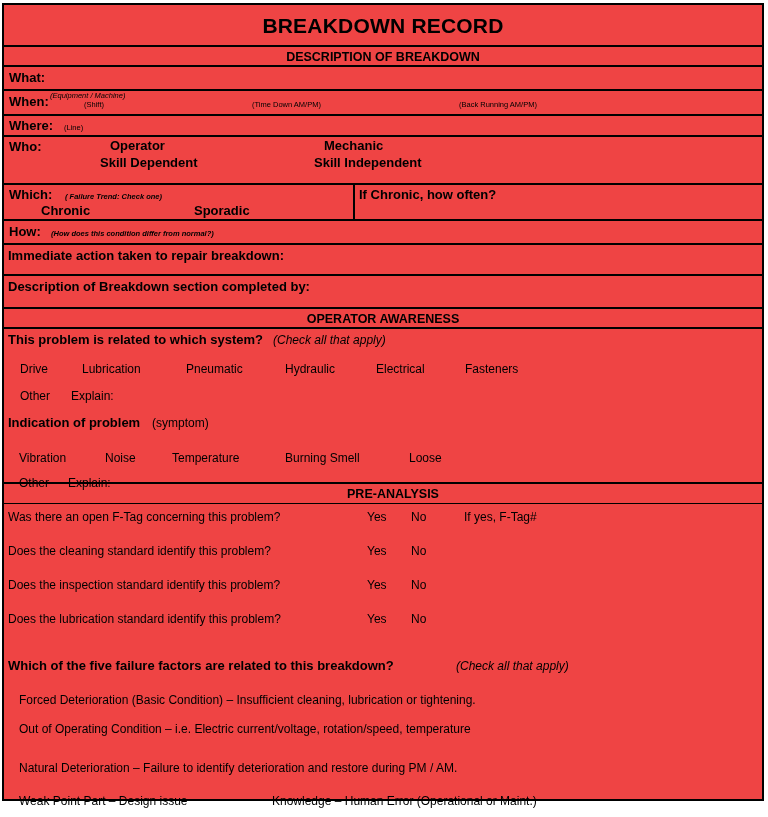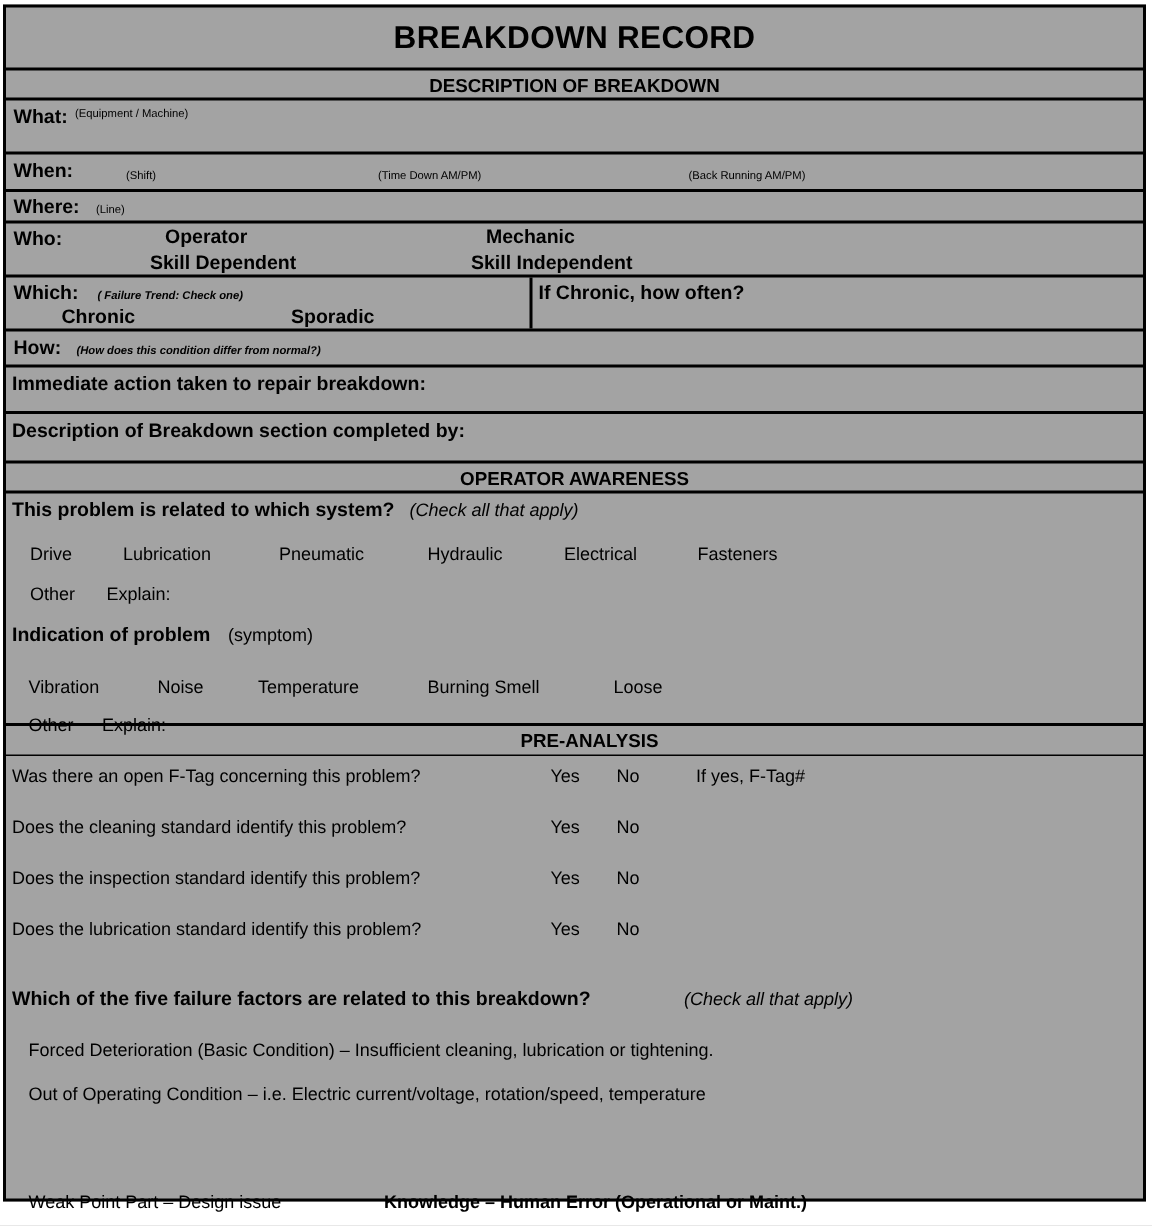--- a/index.html
+++ b/index.html
@@ -10,21 +10,21 @@
     overflow:hidden;
     color:#000;
     -webkit-font-smoothing:none;
   }
   .form{
     position:absolute;
     left:2px; top:3px;
     width:762px;
     border:2px solid #000;
     box-sizing:border-box;
-    background:#a3a3a3;
+    background:#ef4444;
   }
   .row{ position:relative; box-sizing:border-box; border-bottom:2px solid #000; }
   .row.thin{ border-bottom:1px solid #000;padding-left:20px; }
   .row.last{ border-bottom:none; }
 
   .title-row{ height:42px; }
   .title{
     text-align:center;
     font-weight:bold;
     font-size:21px;
@@ -92,38 +92,38 @@
 <body>
 
 <div class="form">
 
   <div class="row title-row">
     <div class="title">BREAKDOWN RECORD</div>
   </div>
 
   <div class="row sect">DESCRIPTION OF BREAKDOWN</div>
 
-  <div class="row" style="height:36px;">
+  <div class="row" style="height:24px;">
     <span class="lbl" style="left:5px; top:3px;">What:</span>
-    <span class="hint-plain" style="left:46px; top:4px;">(Equipment / Machine)</span>
+    <span class="hint-plain" style="left:46px; top:24px;font-style:italic;">(Equipment / Machine)</span>
   </div>
 
   <div class="row" style="height:25px;">
     <span class="lbl" style="left:5px; top:3px;">When:</span>
     <span class="hint-plain" style="left:80px; top:9px;">(Shift)</span>
     <span class="hint-plain" style="left:228px; top:9px;padding-left:20px;">(Time Down   AM/PM)</span>
     <span class="hint-plain" style="left:455px; top:9px;">(Back Running  AM/PM)</span>
   </div>
 
   <div class="row" style="height:21px;">
     <span class="lbl" style="left:5px; top:2px;">Where:</span>
     <span class="hint-plain" style="left:60px; top:7px;">(Line)</span>
   </div>
 
-  <div class="row" style="height:36px;text-decoration:underline;">
+  <div class="row" style="height:48px;text-decoration:underline;">
     <span class="lbl" style="left:5px; top:2px;">Who:</span>
     <span class="optb" style="left:106px; top:1px;">Operator</span>
     <span class="optb" style="left:96px; top:18px;">Skill Dependent</span>
     <span class="optb" style="left:320px; top:1px;">Mechanic</span>
     <span class="optb" style="left:310px; top:18px;">Skill Independent</span>
   </div>
 
   <div class="row" style="height:36px;">
     <span class="lbl" style="left:5px; top:2px;">Which:</span>
     <span class="hint" style="left:61px; top:7px;">( Failure  Trend: Check one)</span>
@@ -193,17 +193,18 @@
 
     <span class="qline" style="left:4px; top:108px;">Does the lubrication standard identify this problem?</span>
     <span class="qline" style="left:363px; top:108px;">Yes</span>
     <span class="qline" style="left:407px; top:108px;">No</span>
 
     <span class="lbl" style="left:4px; top:154px;">Which of the five failure factors are related to this breakdown?</span>
     <span class="ital" style="left:452px; top:155px;">(Check all that apply)</span>
 
     <span class="blk" style="left:15px; top:189px;">Forced Deterioration (Basic Condition) – Insufficient cleaning, lubrication or tightening.</span>
     <span class="blk" style="left:15px; top:218px;">Out of Operating Condition – i.e. Electric current/voltage, rotation/speed, temperature</span>
+    <span class="blk" style="left:15px; top:257px;">Natural Deterioration – Failure to identify deterioration and restore during PM / AM.</span>
     <span class="blk" style="left:15px; top:290px;">Weak Point Part – Design issue</span>
-    <span class="blk" style="left:252px; top:290px;font-weight:bold;">Knowledge – Human Error (Operational or Maint.)</span>
+    <span class="blk" style="left:268px; top:290px;">Knowledge – Human Error (Operational or Maint.)</span>
   </div>
 
 </div>
 
 </body></html>

